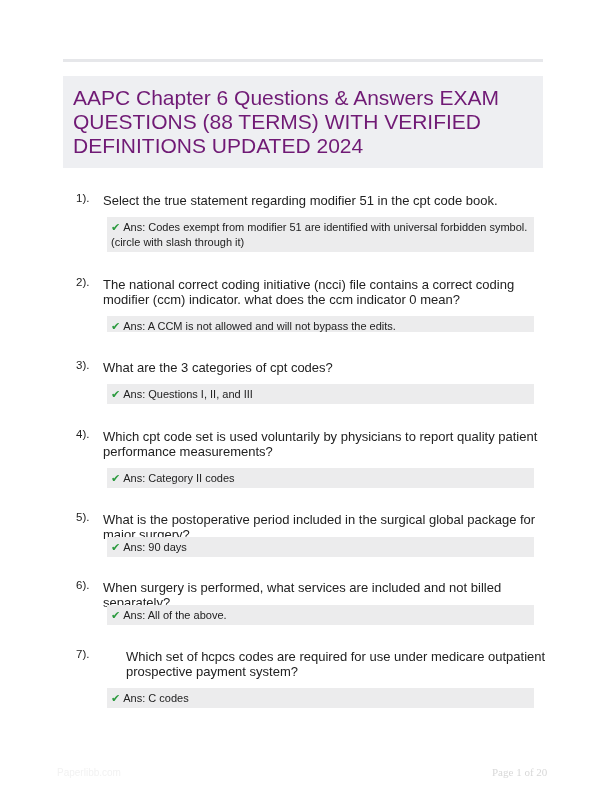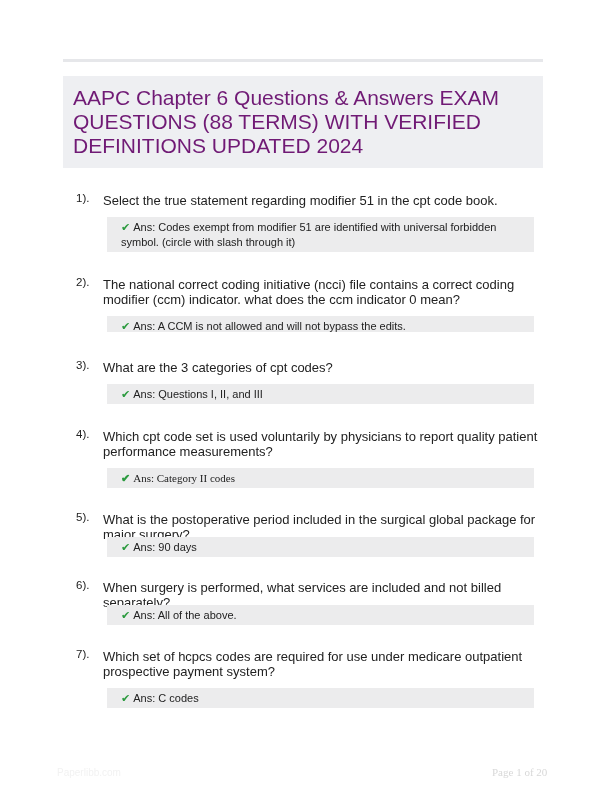--- a/index.html
+++ b/index.html
@@ -13,21 +13,21 @@
     background: #eeeff2; box-sizing: border-box; padding: 10px 10px 0 10px;
   }
   .title {
     font-size: 21px; line-height: 24px; color: #701a75; margin: 0; font-weight: normal;
   }
   .q { position: absolute; left: 63px; width: 480px; }
   .q-num { position: absolute; left: 13px; top: 0; font-size: 11.5px; color: #222; }
   .q-text { position: absolute; left: 40px; width: 440px; font-size: 13px; line-height: 15px; color: #222; }
   .ans {
     position: absolute; left: 44px; width: 427px; background: #ececed;
-    font-size: 11px; line-height: 15px; color: #222; box-sizing: border-box; padding: 3px 4px 2px 14px;
+    font-size: 11px; line-height: 15px; color: #222; box-sizing: border-box; padding: 3px 4px 2px 4px;
   }
   .check { color: #2b9a3e; font-weight: bold; font-size: 11px; margin-right: 3px; }
   .footer-left { position: absolute; left: 57px; top: 767px; font-size: 10px; color: #f2f2f2; font-family: "Liberation Sans", sans-serif; }
   .footer-right { position: absolute; left: 492px; top: 766px; font-size: 11px; color: #d8d8d8; font-family: "Liberation Serif", serif; }
 </style>
 </head>
 <body>
 
 <div class="top-rule"></div>
 
@@ -55,21 +55,21 @@
   <span class="q-num">3).</span>
   <div class="q-text" style="top:1px;">What are the 3 categories of cpt codes?</div>
   <div class="ans" style="top:25px;height:20px;">
     <span class="check">✔</span><span>Ans: Questions I, II, and III</span>
   </div>
 </div>
 
 <div class="q" style="top:428px;">
   <span class="q-num">4).</span>
   <div class="q-text" style="top:1px;">Which cpt code set is used voluntarily by physicians to report quality patient performance measurements?</div>
-  <div class="ans" style="top:40px;height:20px;font-family:Liberation Serif, serif;">
+  <div class="ans" style="top:40px;height:20px;">
     <span class="check">✔</span><span>Ans: Category II codes</span>
   </div>
 </div>
 
 <div class="q" style="top:511px;">
   <span class="q-num">5).</span>
   <div class="q-text" style="top:1px;">What is the postoperative period included in the surgical global package for major surgery?</div>
   <div class="ans" style="top:26px;height:20px;">
     <span class="check">✔</span><span>Ans: 90 days</span>
   </div>
@@ -78,20 +78,20 @@
 <div class="q" style="top:579px;">
   <span class="q-num">6).</span>
   <div class="q-text" style="top:1px;">When surgery is performed, what services are included and not billed separately?</div>
   <div class="ans" style="top:26px;height:20px;">
     <span class="check">✔</span><span>Ans: All of the above.</span>
   </div>
 </div>
 
 <div class="q" style="top:648px;">
   <span class="q-num">7).</span>
-  <div class="q-text" style="top:1px;">Which set of hcpcs codes are required for use under medicare outpatient prospective payment system?</div>
+  <div class="q-text" style="top:1px;margin-left:23px;">Which set of hcpcs codes are required for use under medicare outpatient prospective payment system?</div>
   <div class="ans" style="top:40px;height:20px;">
     <span class="check">✔</span><span>Ans: C codes</span>
   </div>
 </div>
 
 <div class="footer-left">Paperlibb.com</div>
 <div class="footer-right">Page 1 of 20</div>
 
 </body></html>

